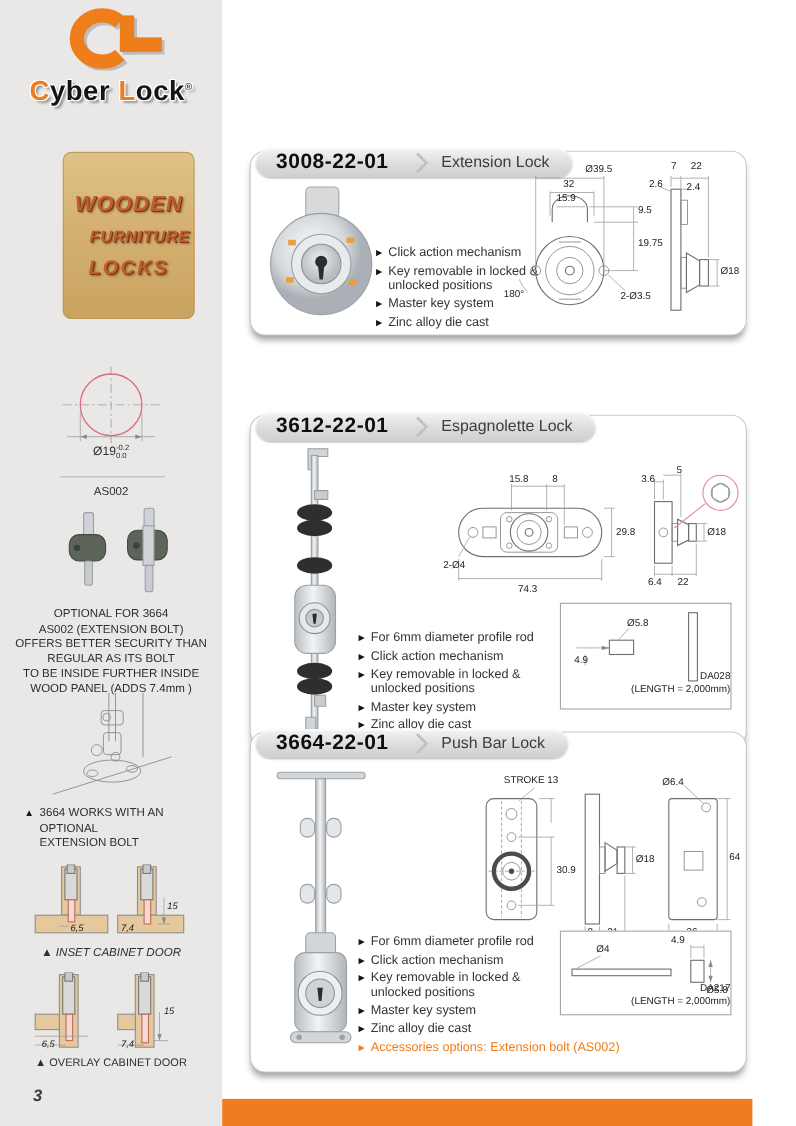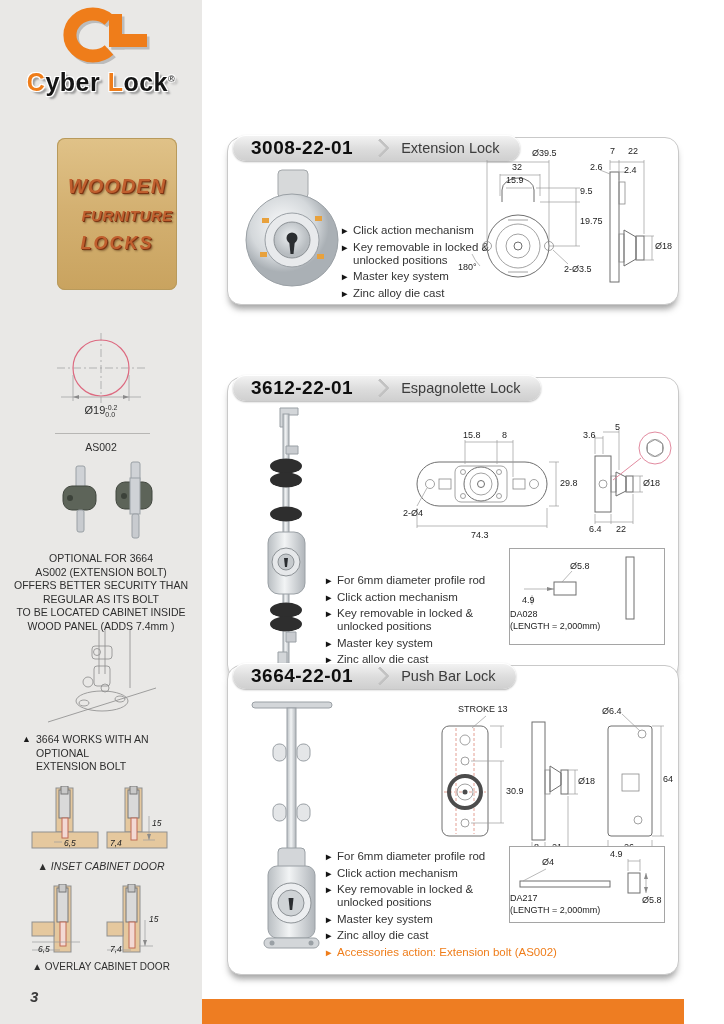--- a/index.html
+++ b/index.html
@@ -53,21 +53,21 @@
   .feat{display:flex;margin-bottom:3.5px;}
   .feat .arr{flex:none;width:13px;font-size:9.5px;color:#141414;padding-top:1px;}
   .feat .ftxt{font-size:11.5px;line-height:13px;color:#333;white-space:pre-line;}
   .feat.accent .arr,.feat.accent .ftxt{color:#ef7d1a;}
 
   .draw{position:absolute;}
   .dim{position:absolute;font-size:9px;color:#1d1d1d;white-space:nowrap;}
   .tolbox{display:inline-block;vertical-align:middle;line-height:7px;font-size:7px;text-align:left;}
 
   .rodbox{position:absolute;border:1px solid #a5a5a5;background:#fff;}
-  .boxcap{position:absolute;left:0;width:100%;text-align:left;font-size:9px;color:#222;}
+  .boxcap{position:absolute;left:0;width:100%;text-align:right;font-size:9px;color:#222;}
 
   
   .ln{fill:none;stroke:#6f6f6f;stroke-width:1;}
   .lnt{fill:none;stroke:#8a8a8a;stroke-width:0.8;}
   .dl{fill:none;stroke:#9c9c9c;stroke-width:0.7;}
   .rd{fill:none;stroke:#e28ba0;stroke-width:1;}
   .rdd{fill:none;stroke:#dd8878;stroke-width:0.8;stroke-dasharray:3,2;}
 </style>
 </head>
 <body>
@@ -122,21 +122,21 @@
       <rect x="84" y="18" width="10" height="36" fill="#cfd2d6" stroke="#9aa0a5"></rect>
       <circle cx="78" cy="36" r="3" fill="#3c423a"></circle>
       <rect x="86" y="54" width="7" height="24" rx="2" fill="#c8cbcf" stroke="#9aa0a5"></rect>
     </svg>
 
     <div class="sbtext" style="top:552px;">
       <div>OPTIONAL FOR 3664</div>
       <div>AS002 (EXTENSION BOLT)</div>
       <div>OFFERS BETTER SECURITY THAN</div>
       <div>REGULAR AS ITS BOLT</div>
-      <div>TO BE LOCATED CABINET INSIDE</div>
+      <div>TO BE INSIDE FURTHER INSIDE</div>
       <div>WOOD PANEL (ADDS 7.4mm )</div>
     </div>
 
     <svg style="position:absolute;left:42px;top:630px;" width="120" height="98" viewBox="0 0 120 98">
       <line x1="57" y1="0" x2="57" y2="44" class="lnt"></line>
       <line x1="63" y1="0" x2="63" y2="44" class="lnt"></line>
       <line x1="88" y1="0" x2="88" y2="58" class="lnt"></line>
       <rect x="50" y="16" width="20" height="13" rx="3" class="lnt"></rect>
       <circle cx="55" cy="22" r="3.5" class="lnt"></circle>
       <rect x="52" y="36" width="16" height="20" rx="3" class="lnt"></rect>
@@ -545,21 +545,21 @@
       <div class="feat">
           <span class="arr">►</span>
           <span class="ftxt">Master key system</span>
         </div>
       <div class="feat">
           <span class="arr">►</span>
           <span class="ftxt">Zinc alloy die cast</span>
         </div>
       <div class="feat accent">
           <span class="arr">►</span>
-          <span class="ftxt">Accessories action: Extension bolt (AS002)</span>
+          <span class="ftxt">Accessories options: Extension bolt (AS002)</span>
         </div>
     </div>
 
     <div class="rodbox" style="left:281px;top:180px;width:154px;height:75px;">
       <svg width="152" height="73" viewBox="0 0 152 73">
         <rect x="10" y="34" width="90" height="6" class="ln"></rect>
         <line x1="36" y1="22" x2="13" y2="34" class="dl"></line>
         <rect x="118" y="26" width="12" height="20" class="ln"></rect>
         <line x1="118" y1="24" x2="118" y2="12" class="dl"></line>
           <line x1="130" y1="24" x2="130" y2="12" class="dl"></line>

